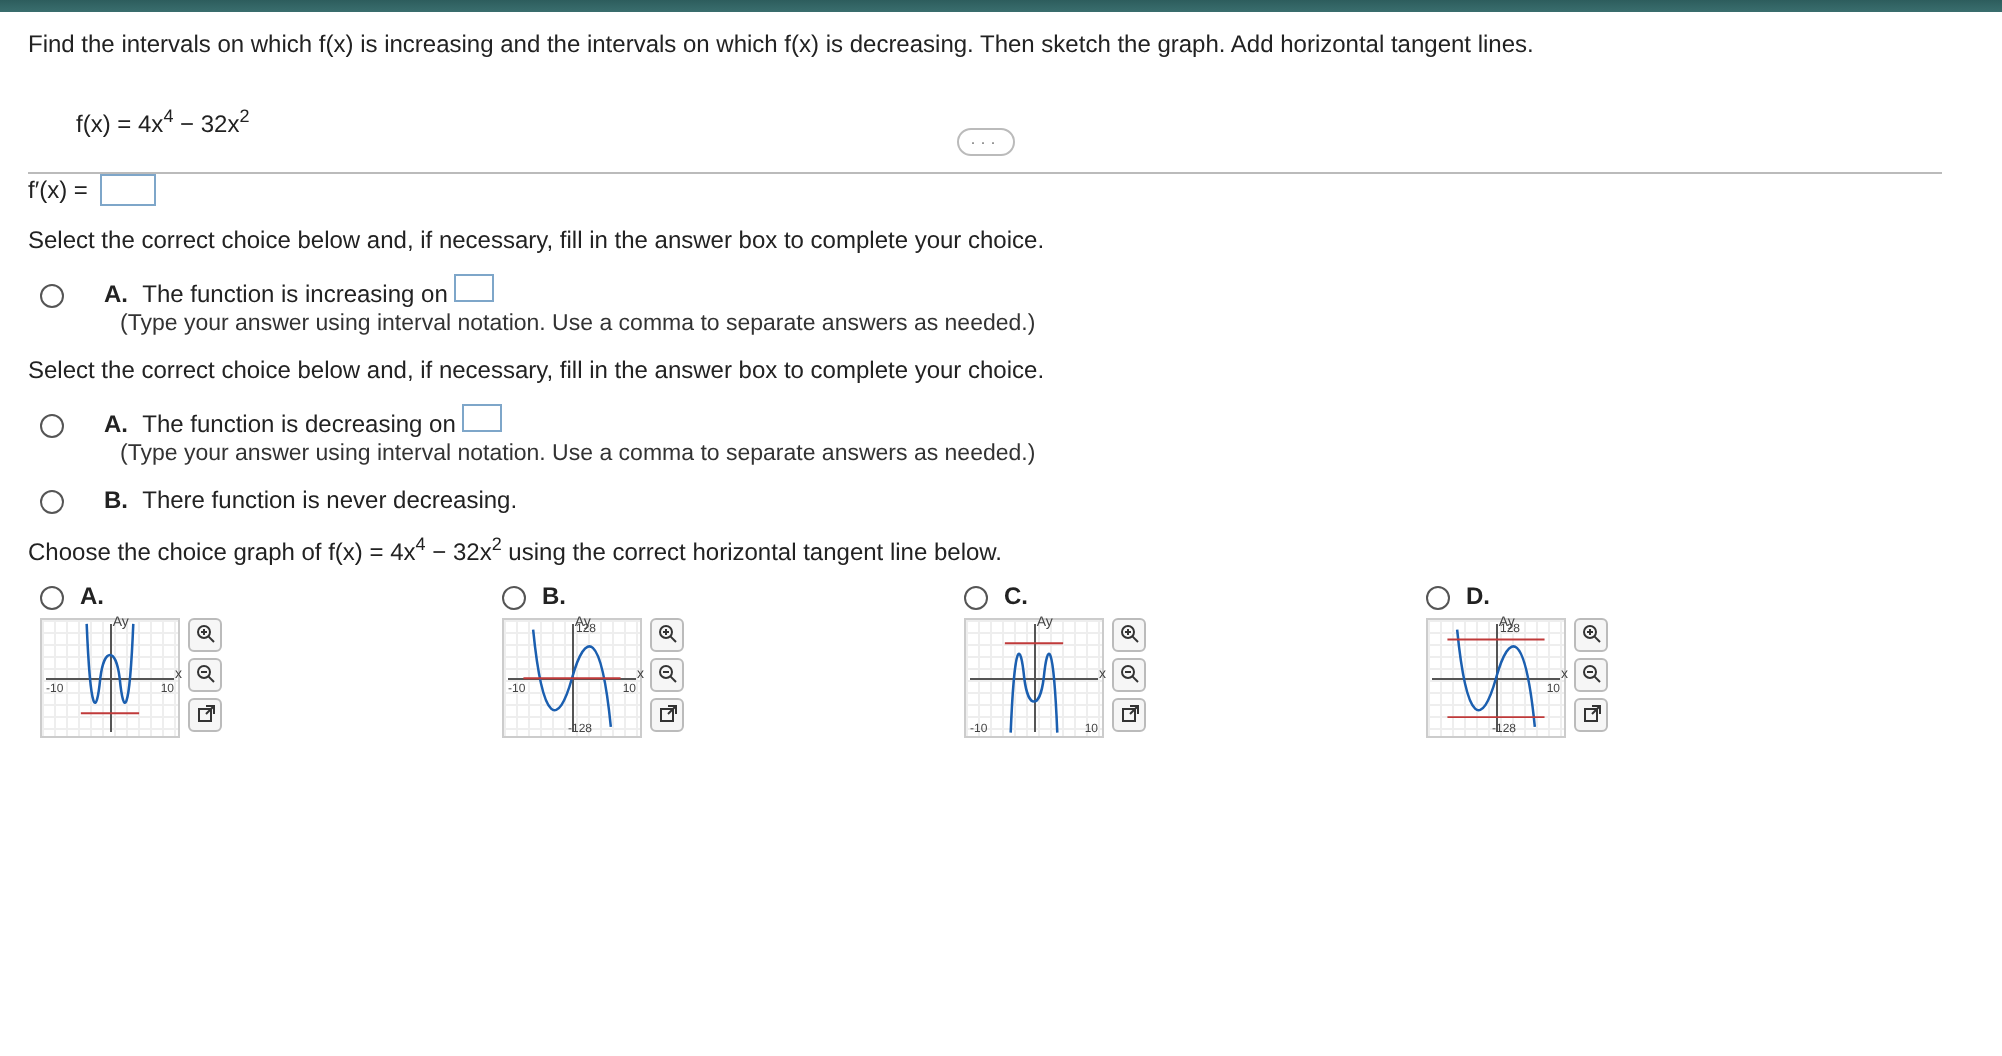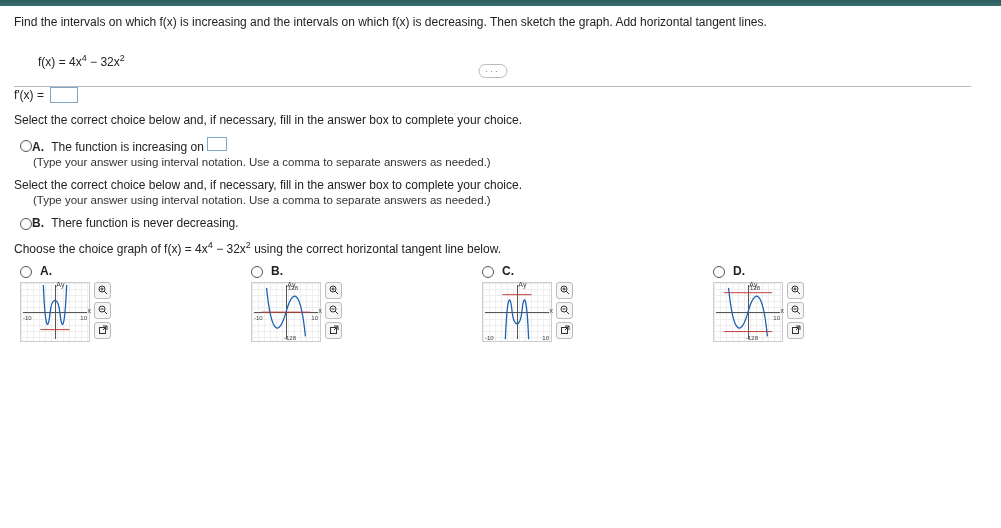--- a/index.html
+++ b/index.html
@@ -7,24 +7,24 @@
   .page { padding: 10px 30px 8px 14px; position: relative; }
   .topbar { position: absolute; top: 0; left: 0; right: 0; height: 6px; background: linear-gradient(#2d5d5d, #3a6e6e); }
   .problem { margin-top: 4px; line-height: 1.45; }
   .indent { margin-left: 24px; margin-top: 21px; }
   .hr { border: none; border-top: 1px solid #bbb; margin: 14px 0 10px 0; position: relative; }
   .hrsplit { position: absolute; left: 50%; top: -9px; transform: translateX(-50%); background: #fff; border: 1px solid #bbb; border-radius: 10px; padding: 1px 6px; font-size: 9px; color: #888; letter-spacing: 2px; }
   .qline { display: flex; align-items: center; gap: 6px; }
   .answerbox { display: inline-block; width: 28px; height: 16px; border: 1px solid #7ea6c9; background: #fff; }
   .answerbox.sm { width: 20px; height: 14px; }
   .instr { margin-top: 10px; }
-  .choice-row { display: flex; align-items: center; gap: 0; margin-top: 10px; margin-left: 6px; }
+  .choice-row { display: flex; align-items: flex-end; gap: 20px; margin-top: 10px; margin-left: 6px; }
   .radio { appearance: none; width: 12px; height: 12px; border: 1.2px solid #555; border-radius: 50%; margin-top: 2px; flex: 0 0 auto; cursor: pointer; }
   .choice-label { font-weight: bold; margin-right: 4px; }
-  .subtext { margin-left: 19px; font-size: 11.5px; color: #333; margin-top: 2px; }
+  .subtext { margin-left: 46px; font-size: 11.5px; color: #333; margin-top: 2px; }
   .graph-row { display: flex; gap: 140px; margin-top: 8px; margin-left: 6px; }
   .graph-head { display: flex; align-items: center; gap: 8px; }
   .thumb-wrap { display: flex; align-items: flex-start; gap: 4px; margin-top: 4px; }
   .thumb { width: 70px; height: 60px; border: 1px solid #ccc; position: relative; background: repeating-linear-gradient(#eee 0 1px, transparent 1px 6px), repeating-linear-gradient(90deg, #eee 0 1px, transparent 1px 6px); }
   .thumb .axis-v { position: absolute; left: 50%; top: 2px; bottom: 2px; width: 1px; background: #555; }
   .thumb .axis-h { position: absolute; top: 50%; left: 2px; right: 2px; height: 1px; background: #555; }
   .thumb .lbl-y { position: absolute; left: 52%; top: -2px; font-size: 7px; color: #444; }
   .thumb .lbl-x { position: absolute; right: -2px; top: 42%; font-size: 7px; color: #444; }
   .thumb .tk { position: absolute; font-size: 6px; color: #444; }
   .thumb svg.curve { position: absolute; inset: 0; }
@@ -64,20 +64,28 @@
       <span class="choice-label">A.</span>
       <span>The function is increasing on </span>
       <span class="answerbox sm"></span>
     </div>
   </div>
   <div class="subtext">(Type your answer using interval notation. Use a comma to separate answers as needed.)</div>
 
 
   <div class="instr">Select the correct choice below and, if necessary, fill in the answer box to complete your choice.</div>
 
+  <div class="choice-row">
+    <input type="radio" class="radio" name="q2" style="">
+    <div>
+      <span class="choice-label">A.</span>
+      <span>The function is decreasing on </span>
+      <span class="answerbox sm"></span>
+    </div>
+  </div>
   <div class="subtext">(Type your answer using interval notation. Use a comma to separate answers as needed.)</div>
 
   <div class="choice-row">
     <input type="radio" class="radio" name="q2" style="">
     <div>
       <span class="choice-label">B.</span>
       <span>There function is never decreasing.</span>
     </div>
   </div>
 

